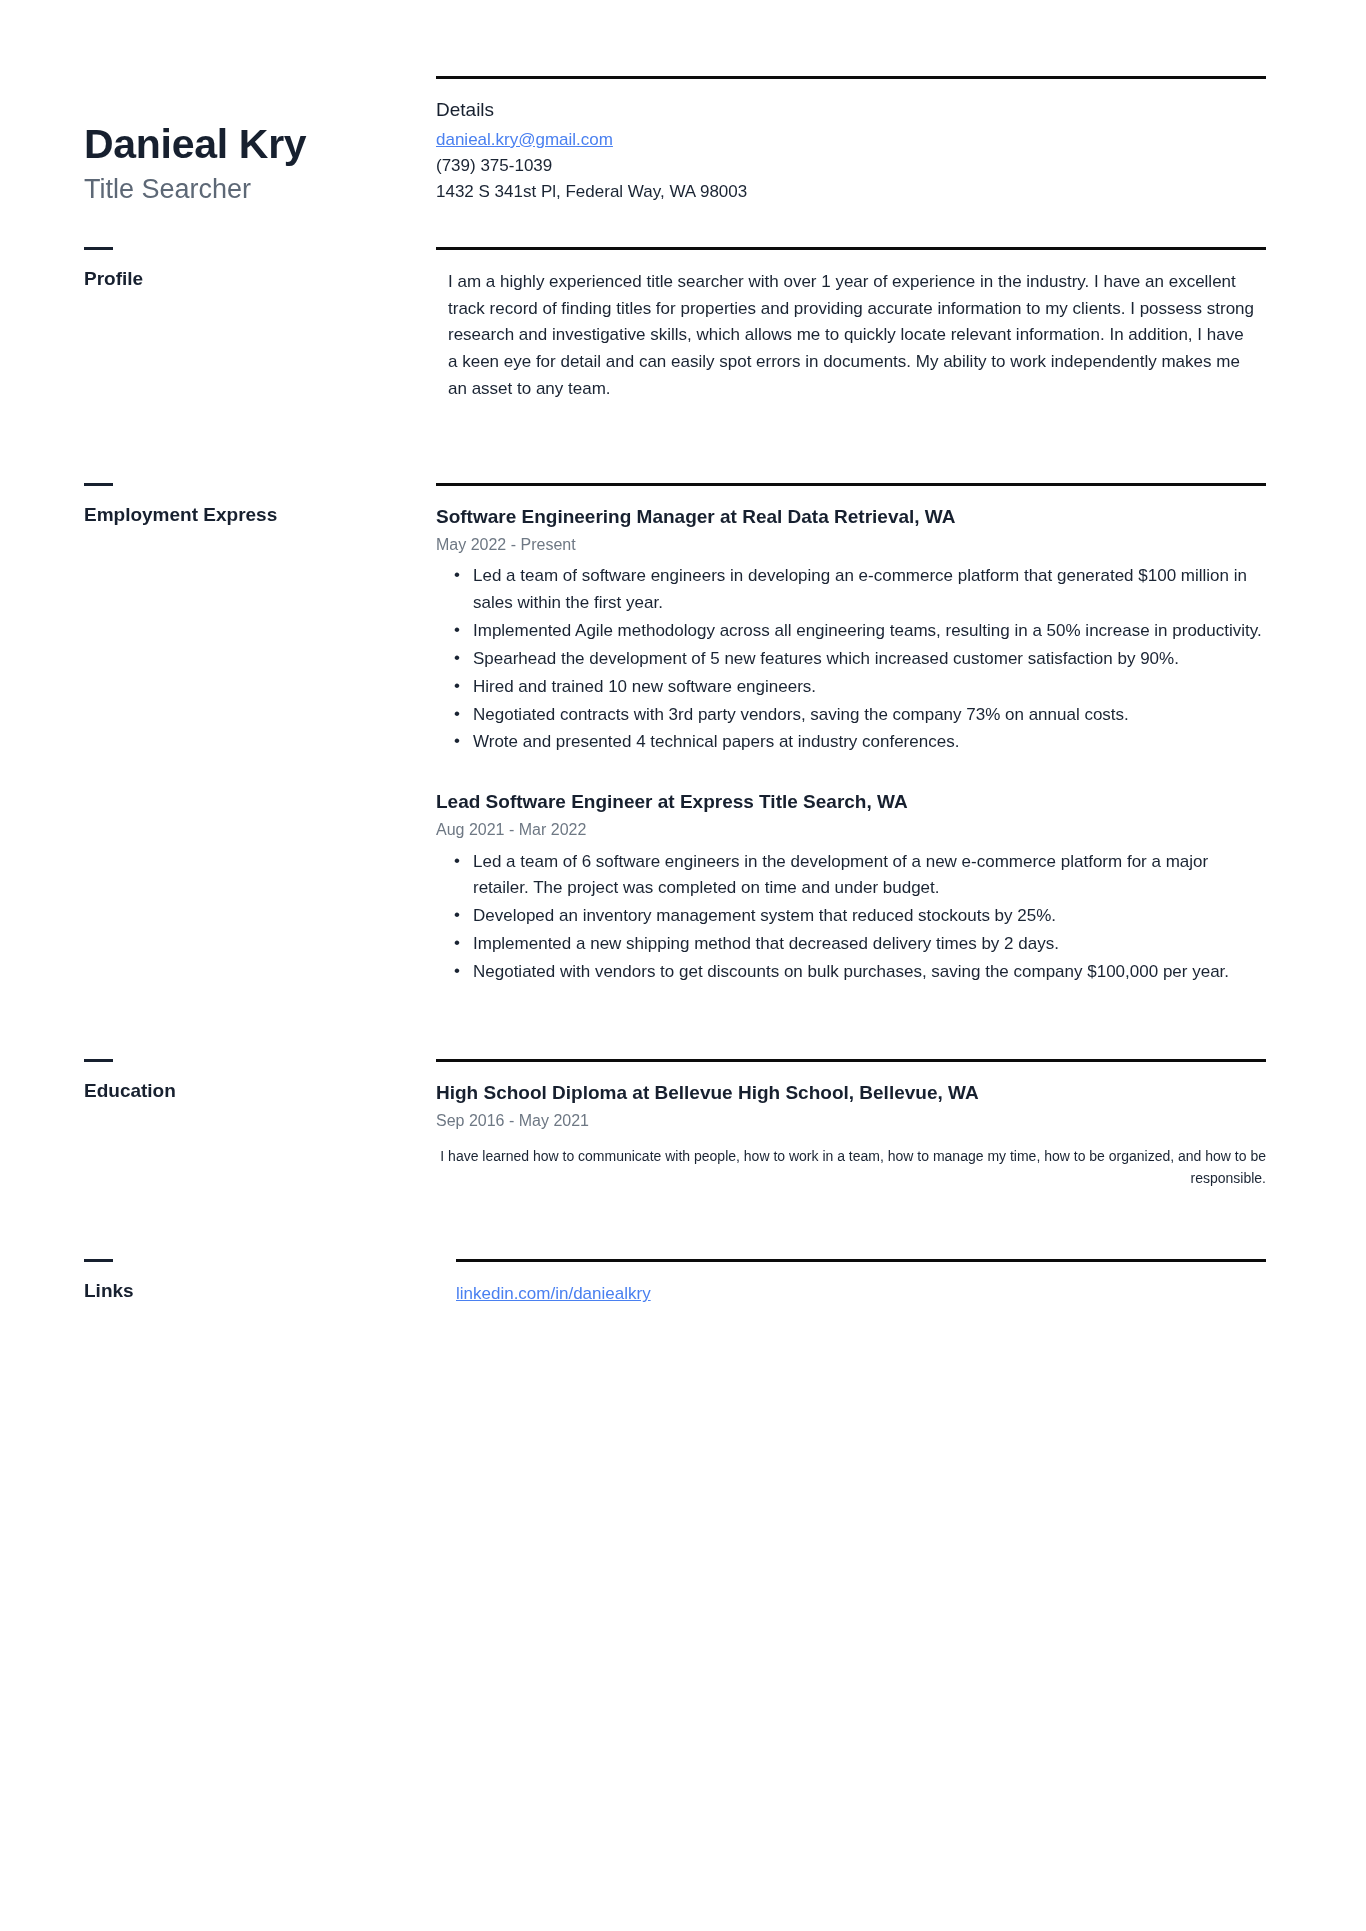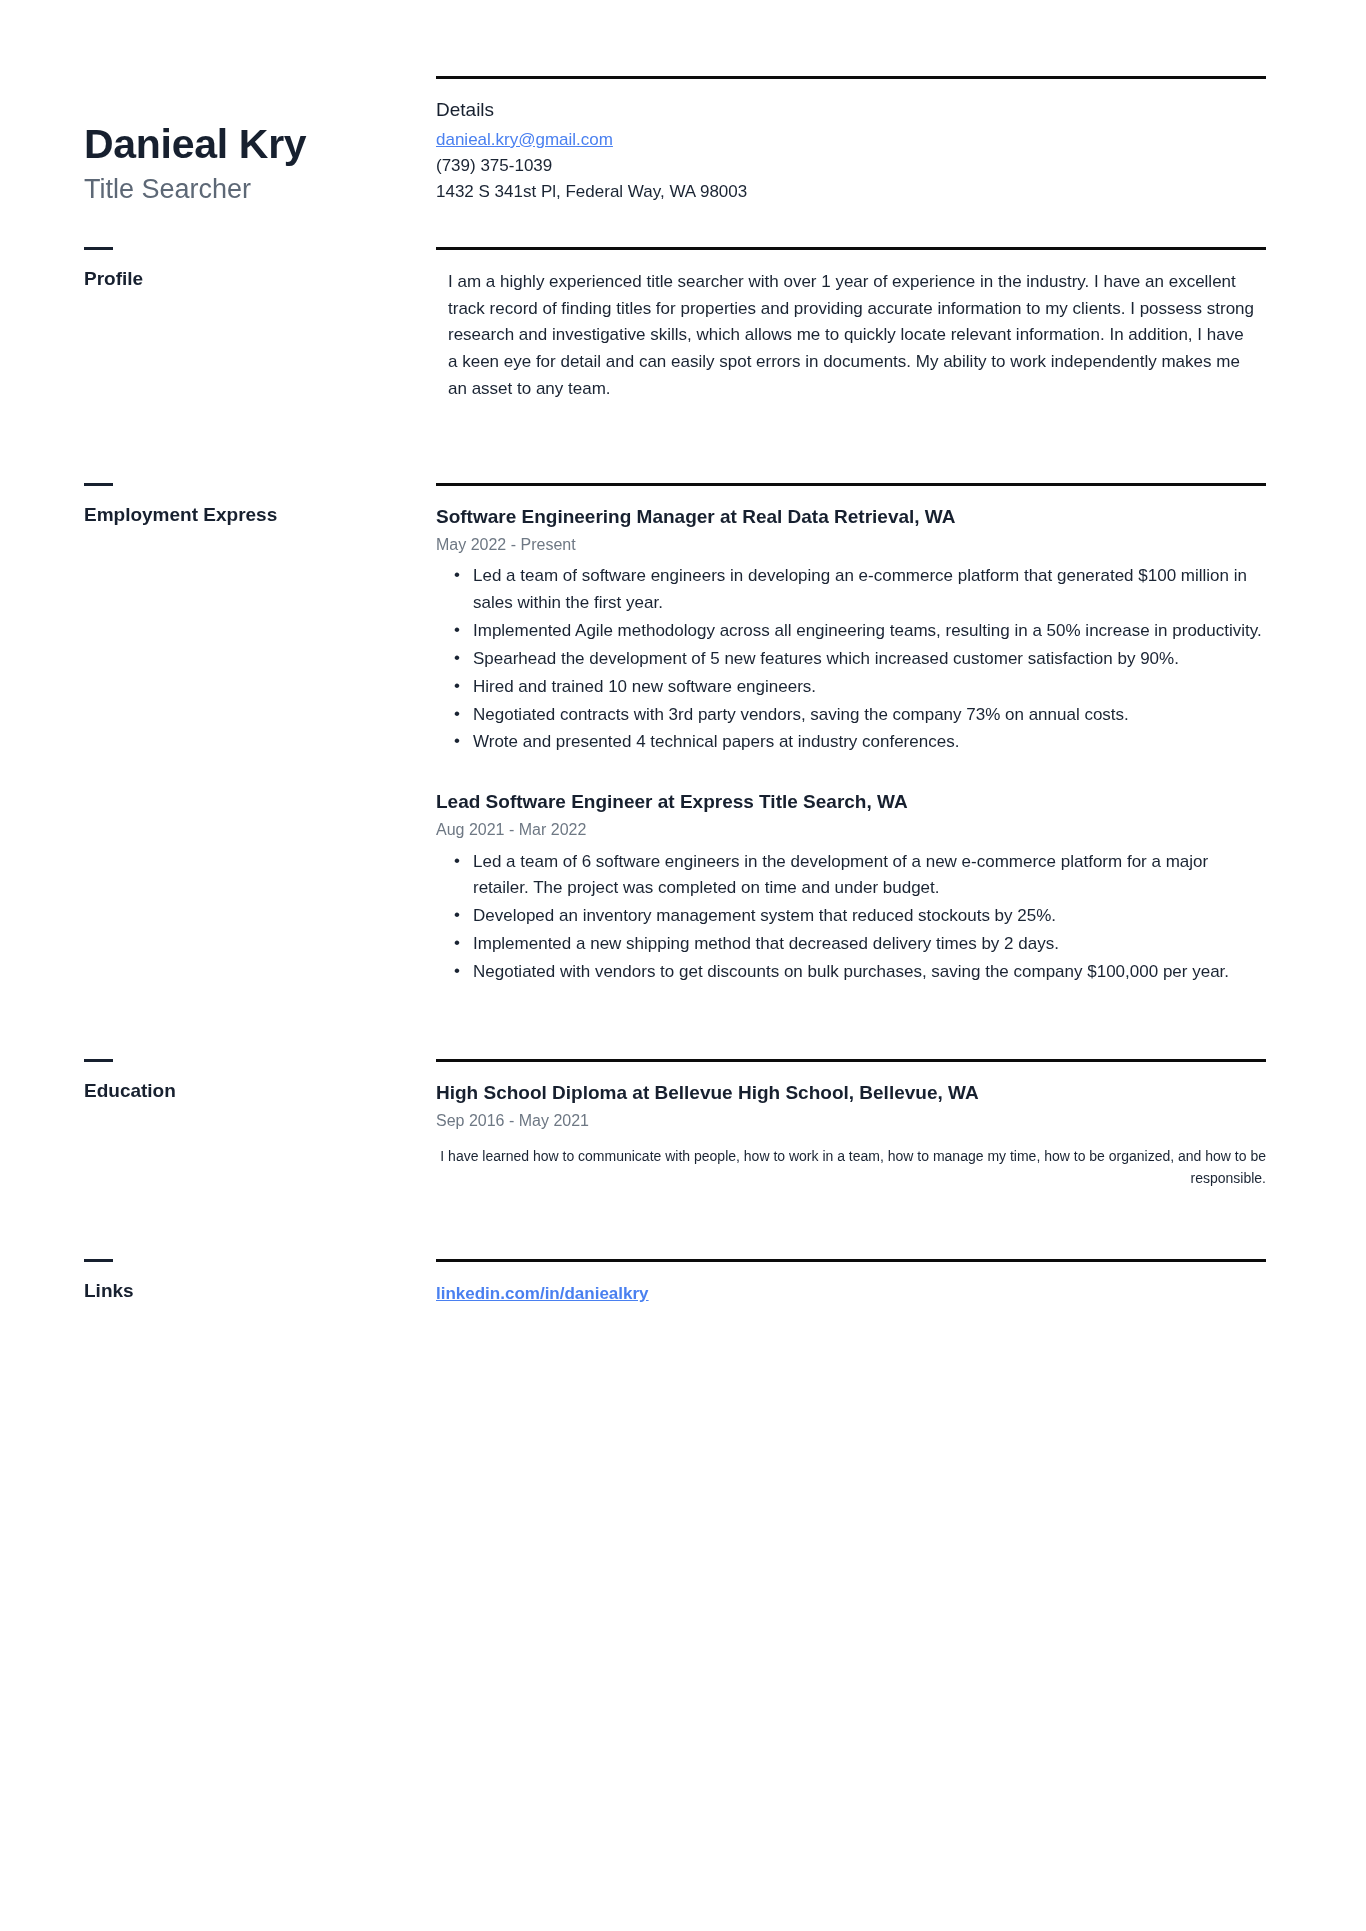--- a/index.html
+++ b/index.html
@@ -106,21 +106,21 @@
     margin: 0;
   }
   .section-body {
     flex: 1 1 auto;
     min-width: 0;
   }
 
   .sec-profile { margin-top: 42px; }
   .sec-employment { margin-top: 68px; }
   .sec-education { margin-top: 72px; }
-  .sec-links { margin-top: 70px; }
+  .sec-links { margin-top: 70px; gap: 20px; }
 
   .profile-text {
     font-size: 17px;
     line-height: 1.58;
     color: #1a2433;
     margin: 12px;
   }
 
   
   .entry { margin-bottom: 34px; }
@@ -159,21 +159,21 @@
   }
   ul.bullets li::before {
     content: "\2022";
     position: absolute;
     left: -19px;
     top: -1px;
     font-size: 17px;
     color: #1a2433;
   }
 
-  .links-list { margin: 0; font-weight: bold; }
+  .links-list { margin: 0; }
   .links-list .link-item {
     font-size: 17px;
     line-height: 1.55;
     margin-bottom: 3px;
   }
 </style>
 </head>
 <body>
 
 <div class="page">

